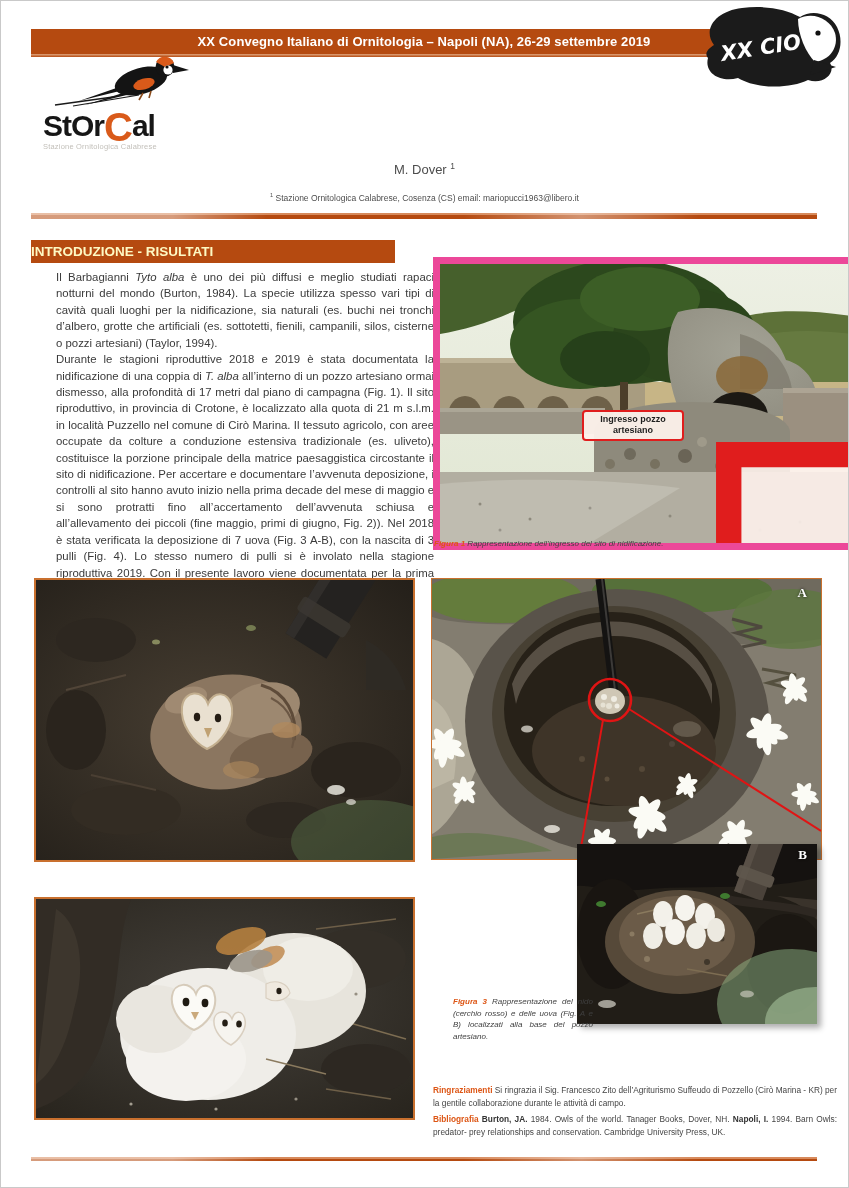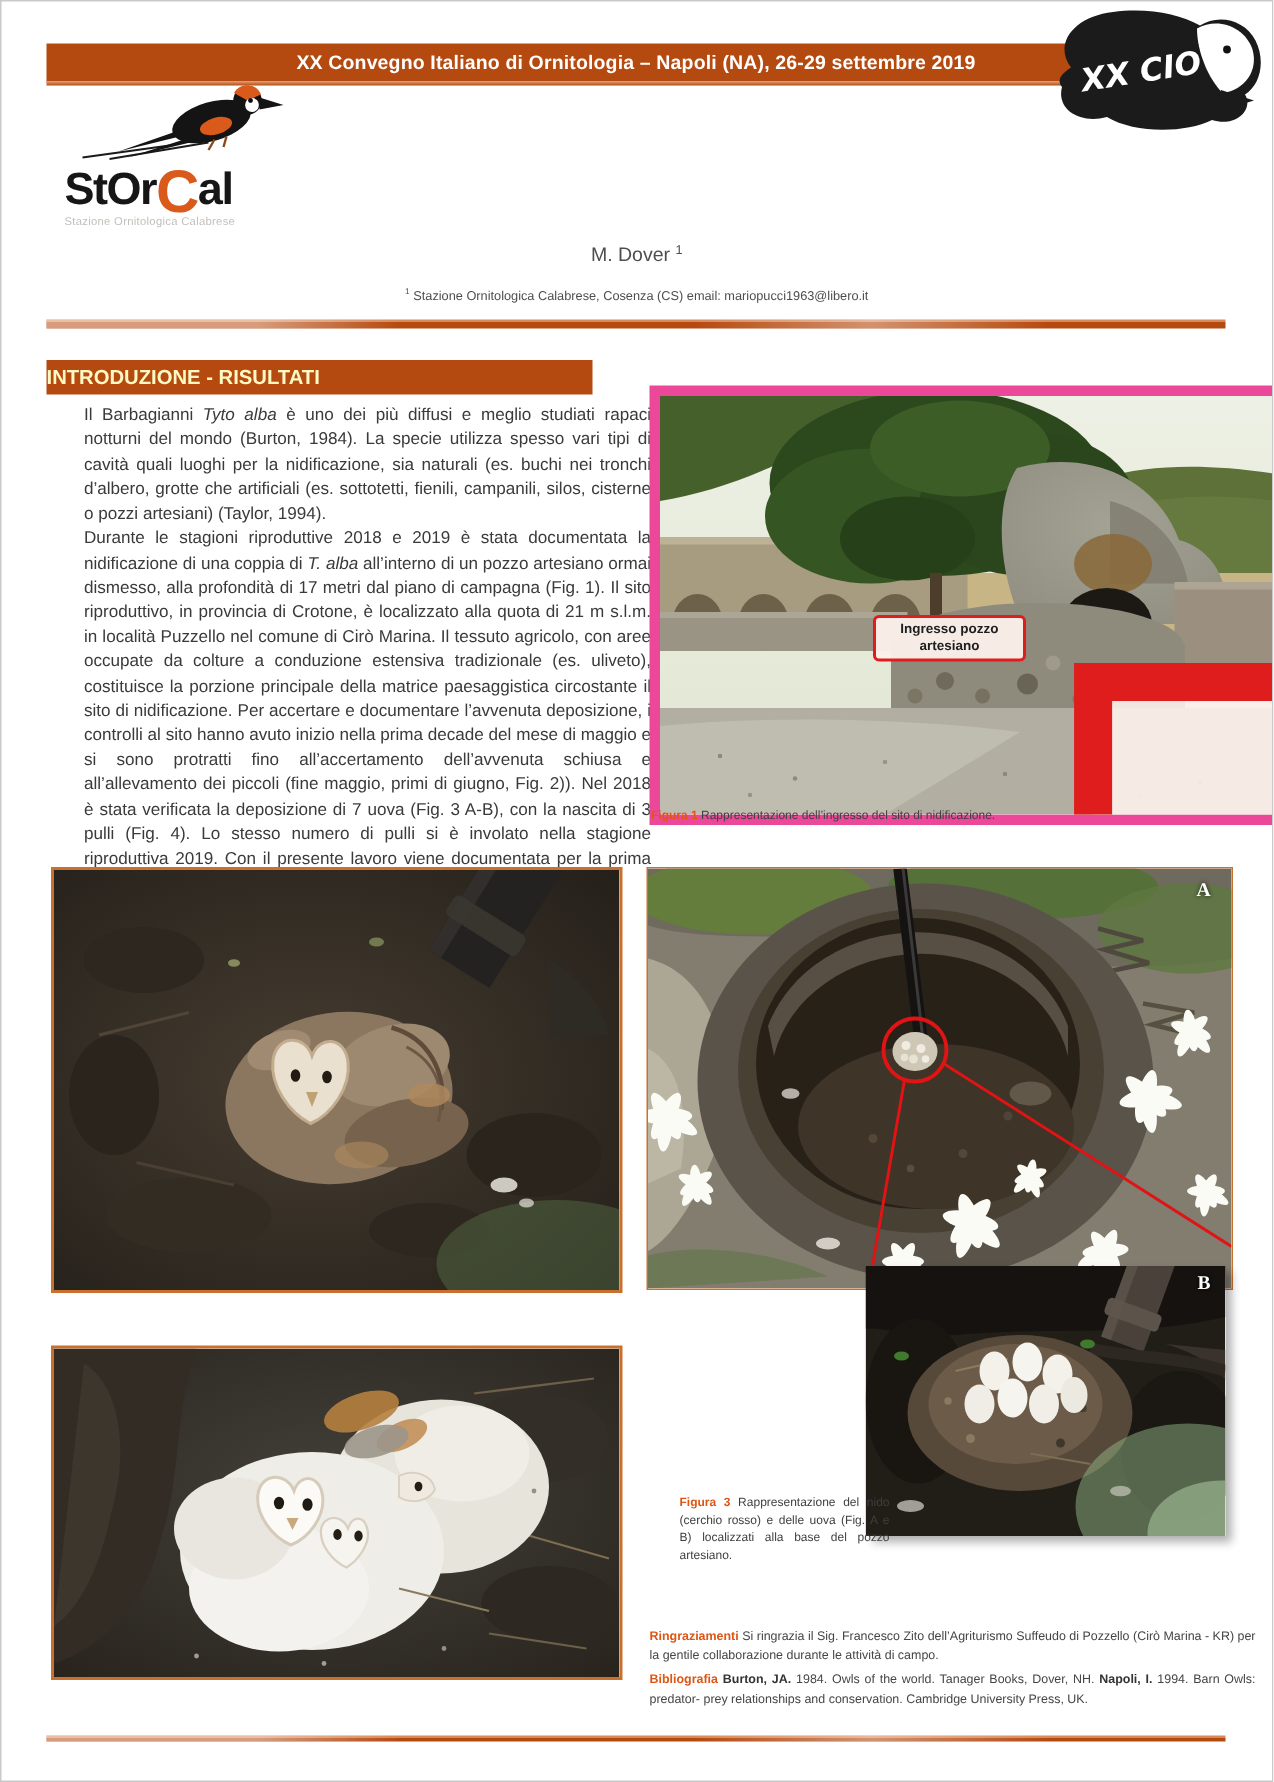--- a/index.html
+++ b/index.html
@@ -50,21 +50,21 @@
   }
   .body-text p { margin:0; }
   
   .photo { position:absolute; overflow:hidden; }
   .photo svg { display:block; width:100%; height:100%; }
   .fig1 { left:432px; top:256px; width:411px; height:279px; border:7px solid #ec4899; }
   .fig2 { left:33px;  top:577px; width:377px; height:280px; border:2px solid #c9702e; }
   .fig3 { left:430px; top:577px; width:389px; height:280px; border:1px solid #c9702e; }
   .fig3-inset { left:576px; top:843px; width:240px; height:180px; box-shadow:4px 4px 6px rgba(0,0,0,.32); }
   .fig4 { left:33px;  top:896px; width:377px; height:219px; border:2px solid #c9702e; }
-  .caption { position:absolute; font-size:8px; color:#3f3f3f; line-height:1.45; }
+  .caption { position:absolute; font-size:8px; color:#3f3f3f; line-height:1.45;font-style:italic; }
   .cap1 { left:433px; top:537px;  width:410px; }
   .cap2 { left:34px;  top:866px;  width:378px; }
   .cap3 { left:452px; top:995px;  width:140px; text-align:justify; }
   .cap4 { left:34px;  top:1120px; width:378px; }
   .cap-label { color:#dd5615; font-weight:bold; }
   .corner-letter {
     position:absolute; color:#fff; font-weight:bold; font-size:13px;
     font-family:"Liberation Serif", serif; text-shadow:0 0 3px rgba(0,0,0,.8);
   }
   .callout {

